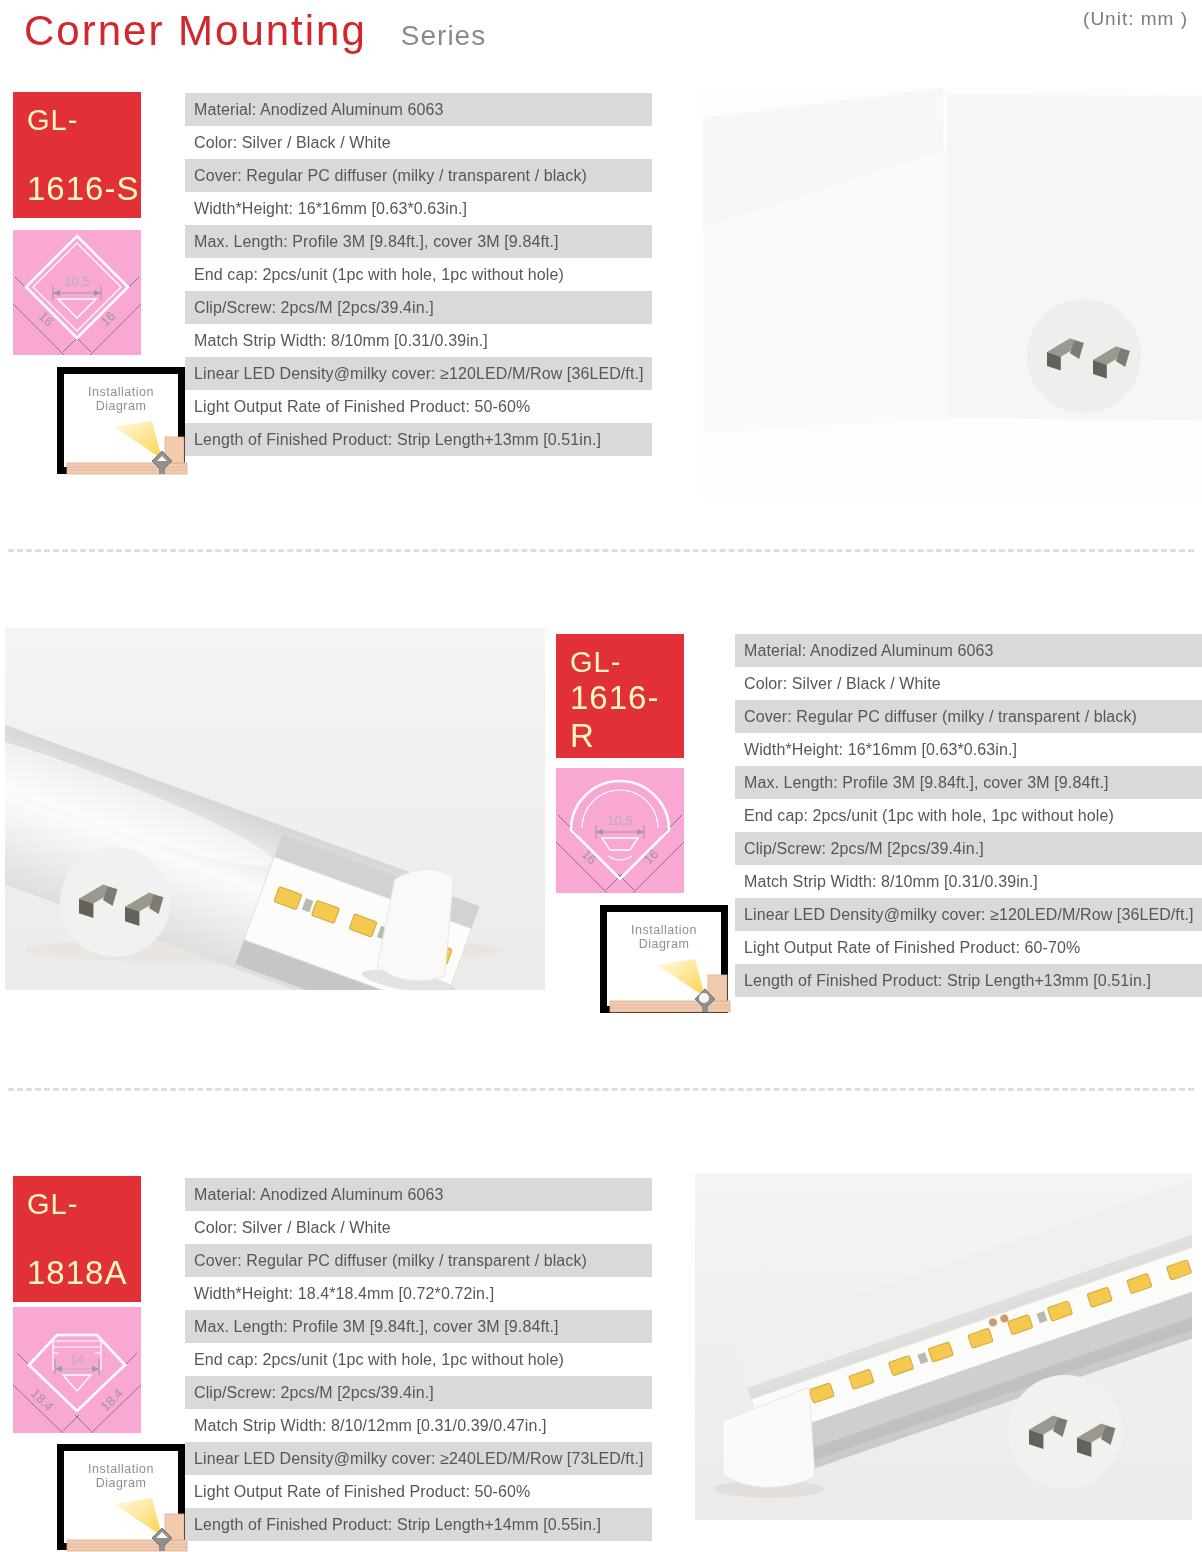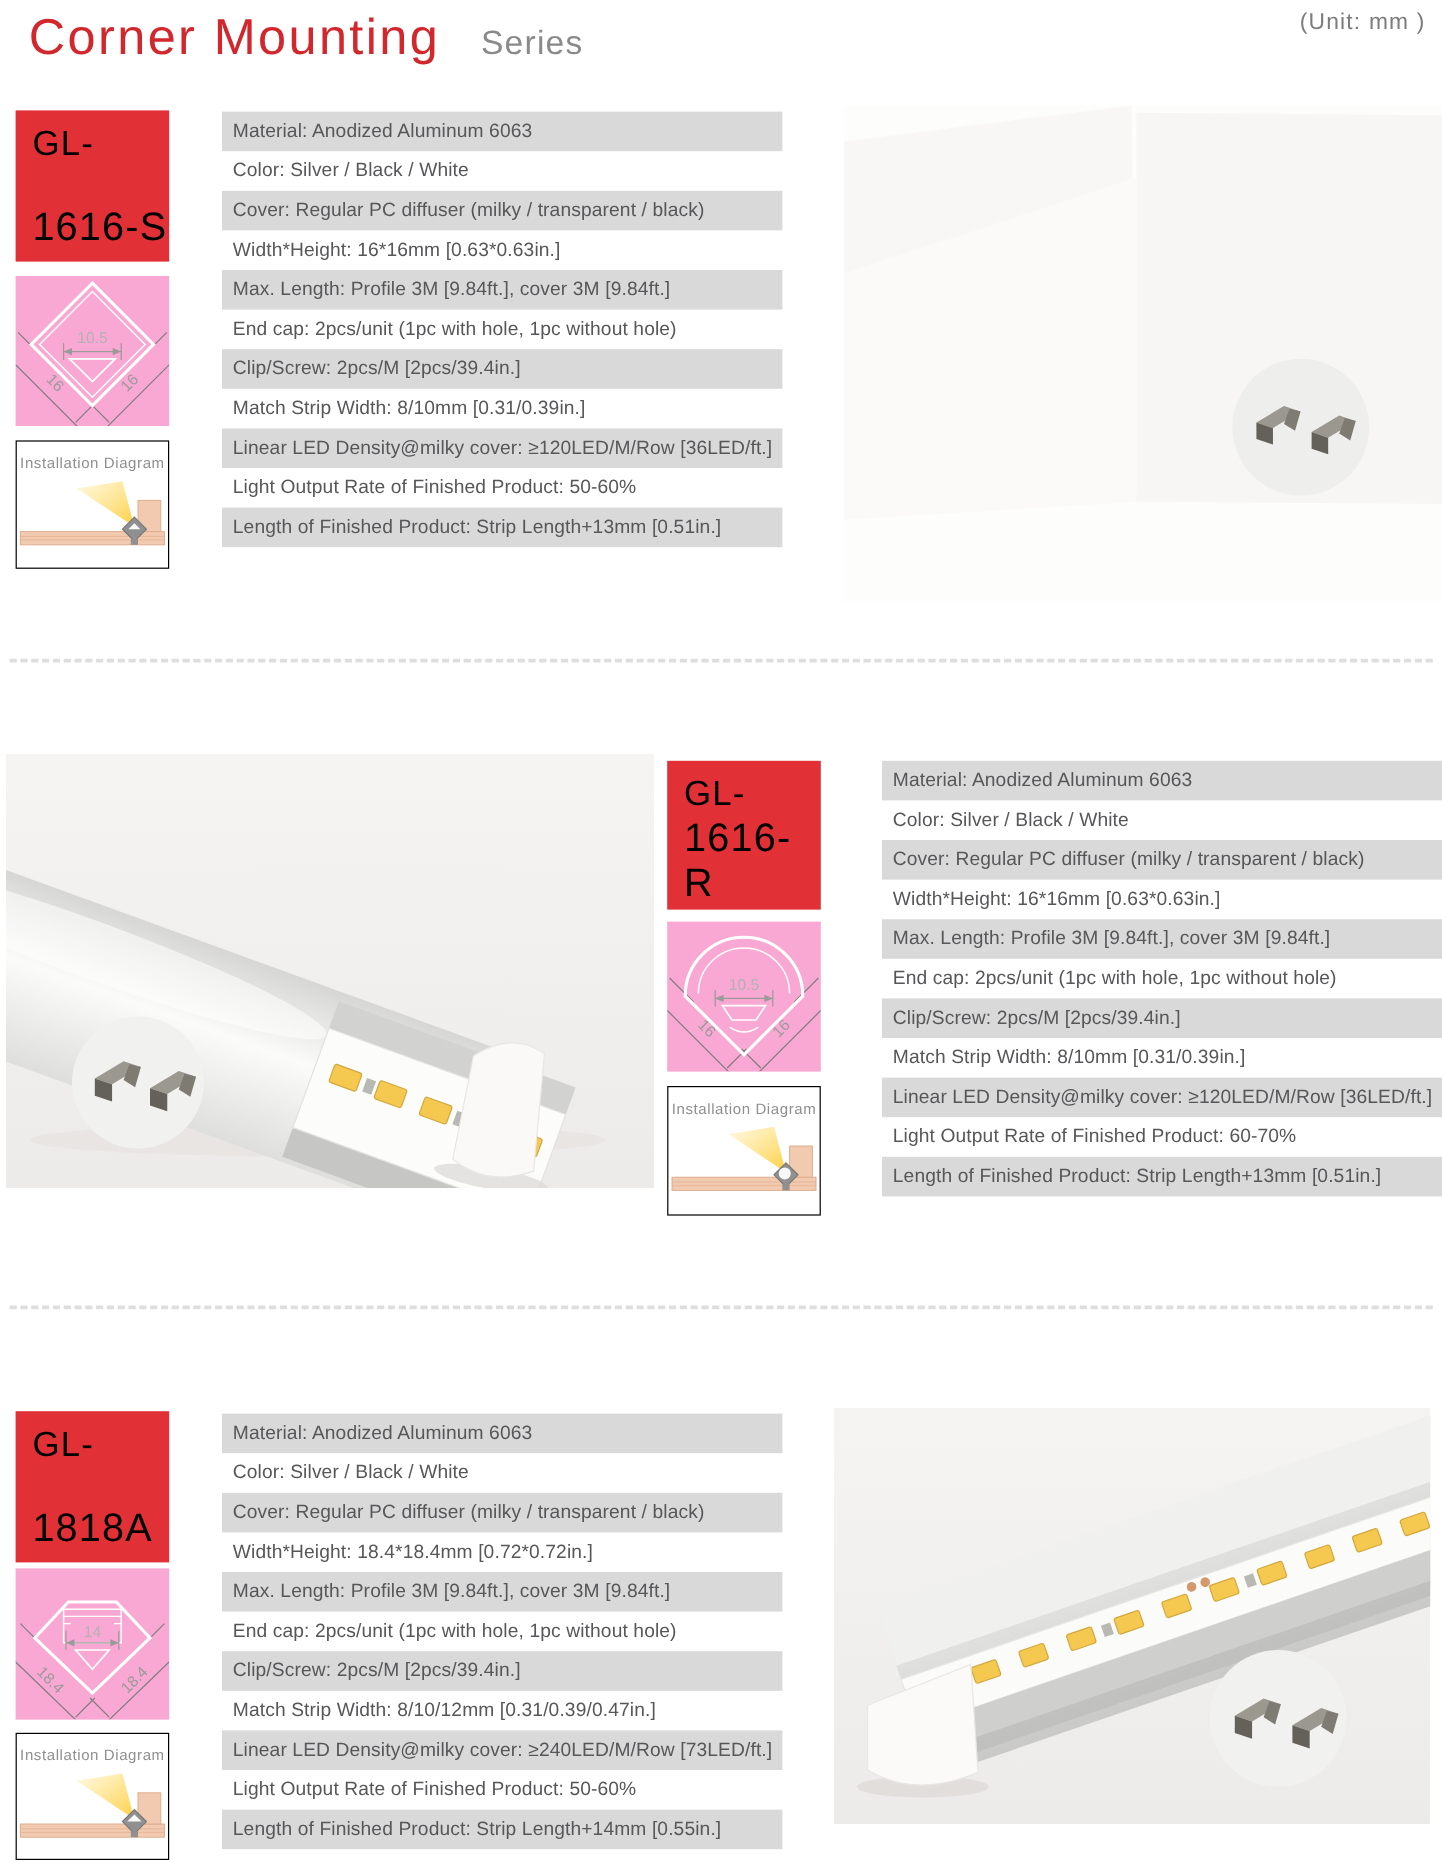--- a/index.html
+++ b/index.html
@@ -6,30 +6,30 @@
   .page{position:relative;width:1202px;height:1552px;background:#fff;overflow:hidden;
         font-family:"Liberation Sans",sans-serif;color:#58595b;}
   .abs{position:absolute;}
 
   
   .hdr-title{font-size:42px;letter-spacing:2px;color:#d2272d;line-height:1;}
   .hdr-series{font-size:28px;color:#8a8a8a;letter-spacing:1px;}
   .hdr-unit{font-size:19px;color:#7c7c7c;letter-spacing:1px;}
 
   
-  .model-box{background:#e13136;color:#000000;display:flex;flex-direction:column;
+  .model-box{background:#e13136;color:#fef9c3;display:flex;flex-direction:column;
              justify-content:space-between;box-sizing:border-box;padding:12px 0 10px 14px;}
   .model-line1{font-size:29px;letter-spacing:1px;}
   .model-line2{font-size:33px;letter-spacing:1px;}
 
   
   .cs-box{background:#f9a8d4;overflow:hidden;}
 
   
-  .inst-box{background:#fff;border:1px solid #000000;box-sizing:border-box;text-align:center;}
+  .inst-box{background:#fff;border:7px solid #000000;box-sizing:border-box;text-align:center;margin-left:44px;}
   .inst-title{font-size:12.5px;color:#8f8f8f;letter-spacing:.5px;margin-top:11px;}
   .inst-box svg{display:block;margin:6px auto 0 auto;}
 
   
   .spec-table{width:467px;}
   .spec-row{height:33px;line-height:33px;font-size:16px;color:#57575a;
             padding-left:9px;box-sizing:border-box;white-space:nowrap;overflow:hidden;
             letter-spacing:.1px;}
   .spec-row:nth-child(odd){background:#d9d9d9;}
 

